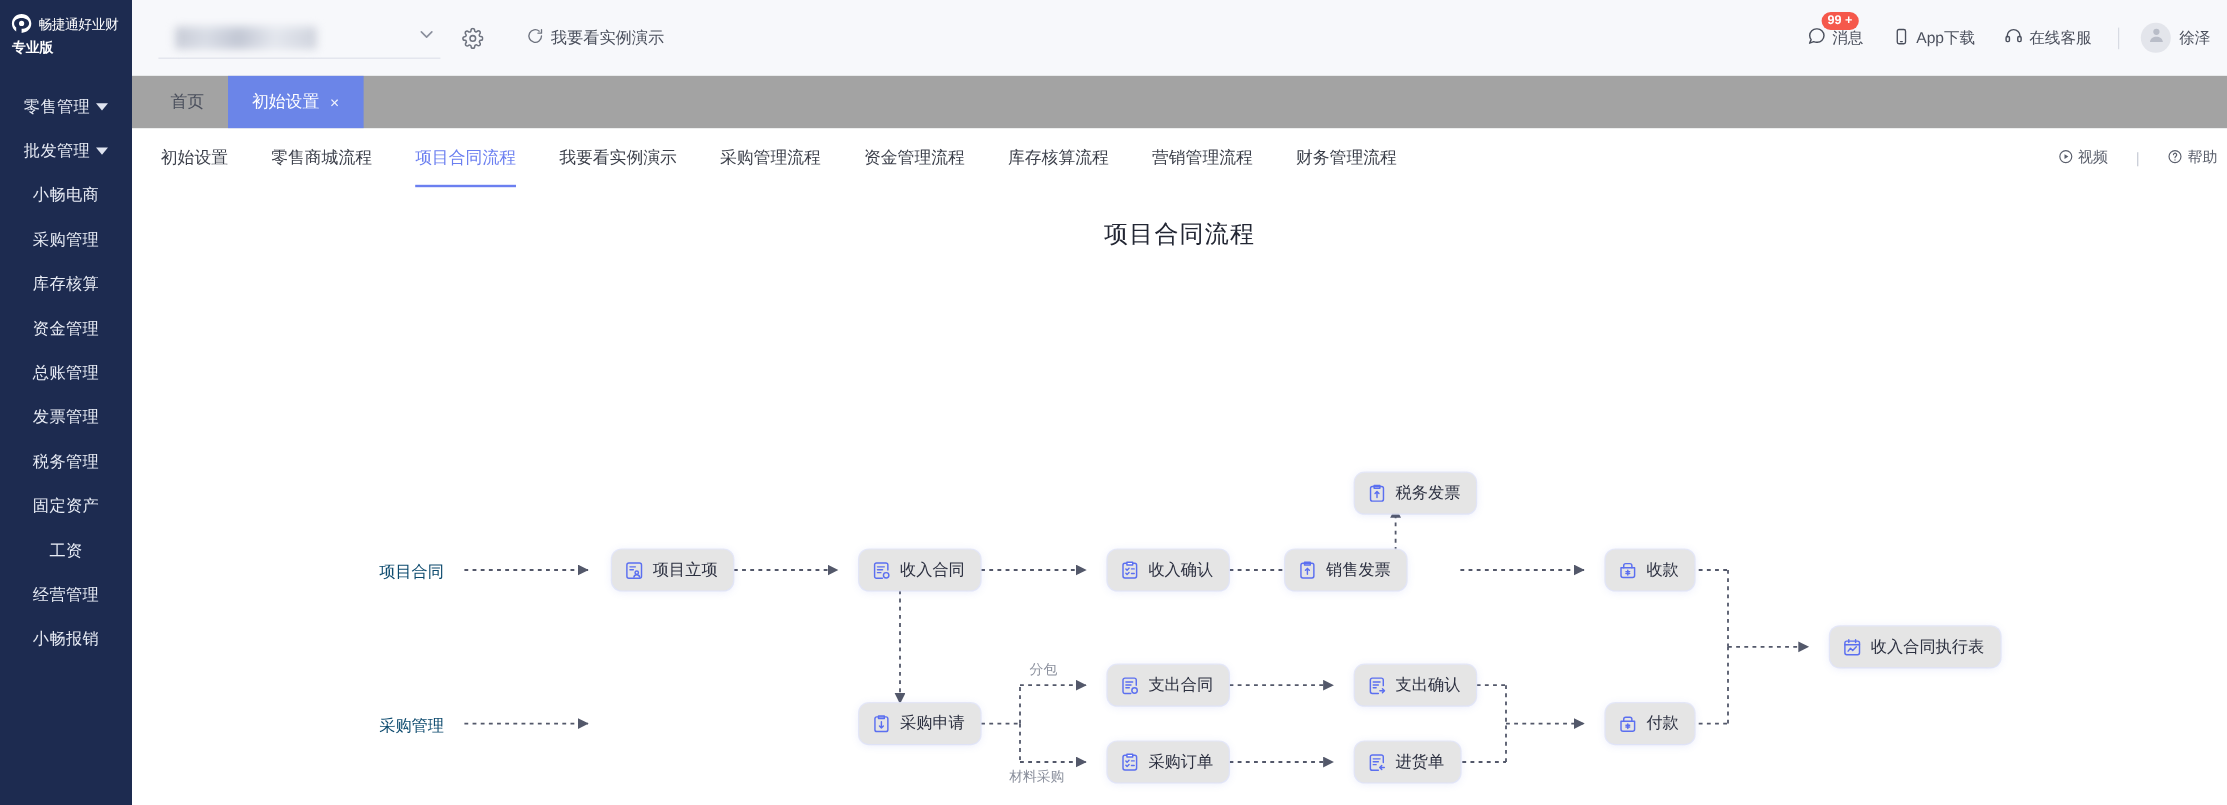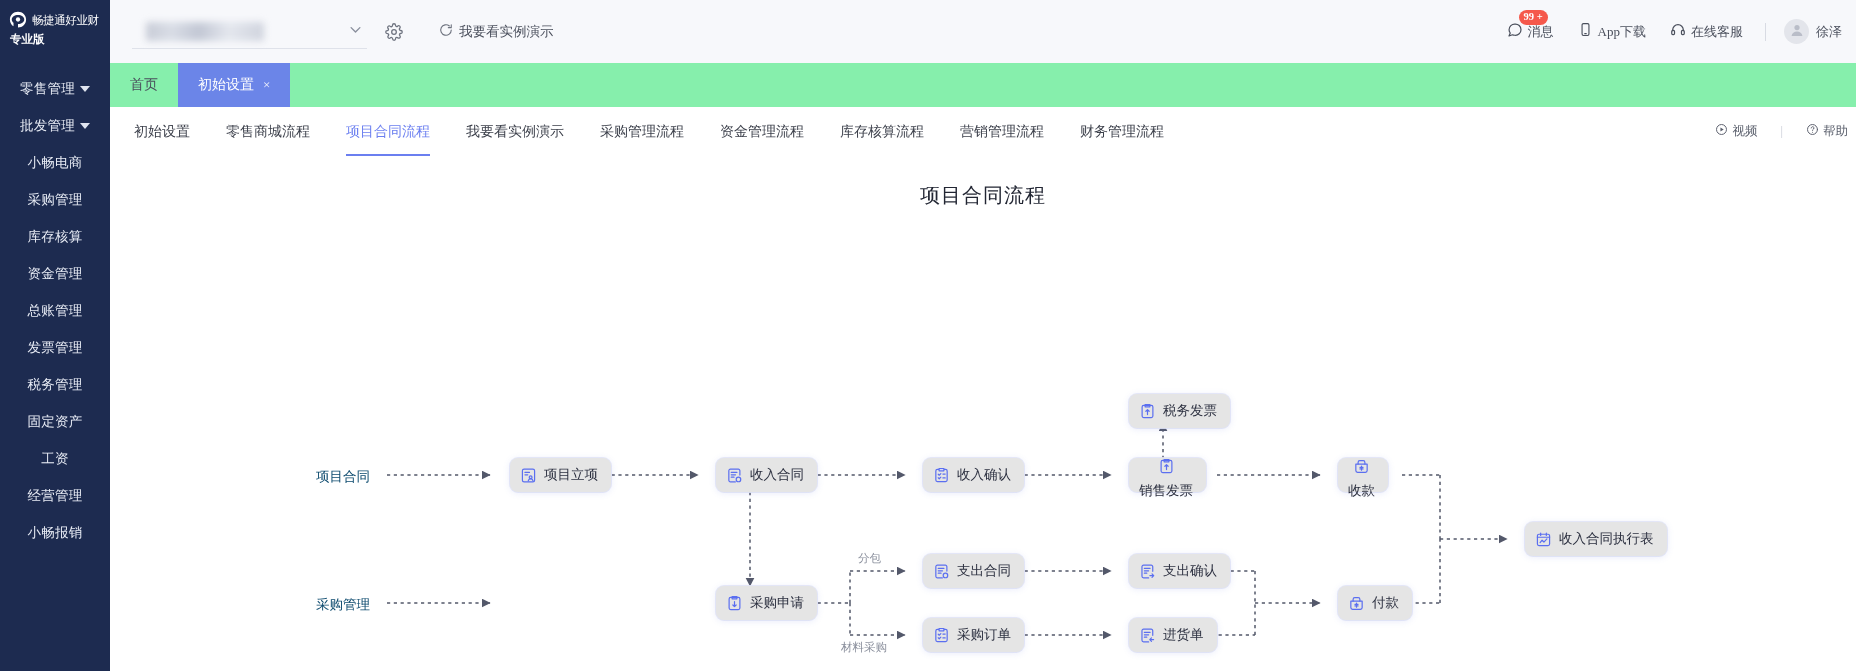--- a/index.html
+++ b/index.html
@@ -2,21 +2,21 @@
 <html><head>
 <meta charset="utf-8">
 <style>
   * { box-sizing: border-box; margin: 0; padding: 0; }
   html, body {
     width: 1856px; height: 671px;
     font-family: "Liberation Sans", "DejaVu Sans", sans-serif;
     background: #ffffff;
     overflow: hidden;
   }
-  .app { position: relative; width: 1856px; height: 671px; display: flex; font-family: Liberation Serif, serif; }
+  .app { position: relative; width: 1856px; height: 671px; display: flex; }
 
   
   .sidebar {
     width: 110px; height: 671px;
     background: #1d2b50;
     flex: 0 0 110px;
     position: relative;
     overflow: hidden;
   }
   .logo-box { height: 63px; padding: 10px 0 0 8px; position: relative; }
@@ -87,22 +87,22 @@
   .tr-divider { width: 1px; height: 18px; background: #d8dbe3; margin-left: 22px; }
   .avatar {
     width: 25px; height: 25px; border-radius: 50%; background: #e3e5eb;
     margin-left: 18px; display: flex; align-items: center; justify-content: center;
     flex: 0 0 25px;
   }
   .user-name { color: #4a4f5c; font-size: 13px; margin-left: 7px; white-space: nowrap; }
 
   
   .tabstrip {
-    height: 44px; background: #86efac; display: flex; align-items: flex-start;
-    padding-left: 0; flex: 0 0 44px;
+    height: 44px; background: #a3a3a3; display: flex; align-items: flex-start;
+    padding-left: 12px; flex: 0 0 44px;
   }
   .tab {
     height: 44px; display: flex; align-items: center; justify-content: center;
     padding: 0 20px; font-size: 14px; color: #4a4f5c; cursor: pointer;
     white-space: nowrap;
   }
   .tab.active { background: #6b85e8; color: #ffffff; }
   .tab .tab-close { margin-left: 9px; font-size: 13px; opacity: .92; }
 
   
@@ -449,21 +449,21 @@
           <span class="ico">
             <svg width="17" height="17" viewBox="0 0 24 24" fill="none" stroke="#5b6ff0" stroke-width="1.7" stroke-linecap="round" stroke-linejoin="round">
               <rect x="4" y="3.4" width="16" height="17.2" rx="2.2"></rect>
               <path d="M8.6 2.2h6.8v3.2H8.6z" fill="#ffffff"></path>
               <path d="M7.4 10.2l1.4 1.4 2.3-2.3M7.4 15.2l1.4 1.4 2.3-2.3M14 10h3.2M14 15.4h3.2"></path>
             </svg>
           </span>
           <span>收入确认</span>
         </div>
 
-        <div class="node" style="left:1019px; top:239px;flex-direction:column;">
+        <div class="node" style="left:961px; top:239px;">
           <span class="ico">
             <svg width="17" height="17" viewBox="0 0 24 24" fill="none" stroke="#5b6ff0" stroke-width="1.7" stroke-linecap="round" stroke-linejoin="round">
               <rect x="4.4" y="3.4" width="15.2" height="17.2" rx="2.2"></rect>
               <path d="M8.6 2.2h6.8v3.2H8.6z"></path>
               <path d="M12 16.4V9.4M12 9.4l-2.3 2.3M12 9.4l2.3 2.3"></path>
             </svg>
           </span>
           <span>销售发票</span>
         </div>
 
@@ -471,21 +471,21 @@
           <span class="ico">
             <svg width="17" height="17" viewBox="0 0 24 24" fill="none" stroke="#5b6ff0" stroke-width="1.7" stroke-linecap="round" stroke-linejoin="round">
               <rect x="4.4" y="3.4" width="15.2" height="17.2" rx="2.2"></rect>
               <path d="M8.6 2.2h6.8v3.2H8.6z"></path>
               <path d="M12 16.4V9.4M12 9.4l-2.3 2.3M12 9.4l2.3 2.3"></path>
             </svg>
           </span>
           <span>税务发票</span>
         </div>
 
-        <div class="node" style="left:1228px; top:239px;flex-direction:column;">
+        <div class="node" style="left:1228px; top:239px;">
           <span class="ico">
             <svg width="17" height="17" viewBox="0 0 24 24" fill="none" stroke="#5b6ff0" stroke-width="1.7" stroke-linecap="round" stroke-linejoin="round">
               <path d="M4 8.6h16v9.2a2.4 2.4 0 01-2.4 2.4H6.4A2.4 2.4 0 014 17.8z"></path>
               <path d="M7.2 8.6V6.2A2.4 2.4 0 019.6 3.8h4.8a2.4 2.4 0 012.4 2.4v2.4"></path>
               <path d="M9.8 13.2h4.4M9.8 15.4h4.4M12 11.6v5.6"></path>
             </svg>
           </span>
           <span>收款</span>
         </div>
 

